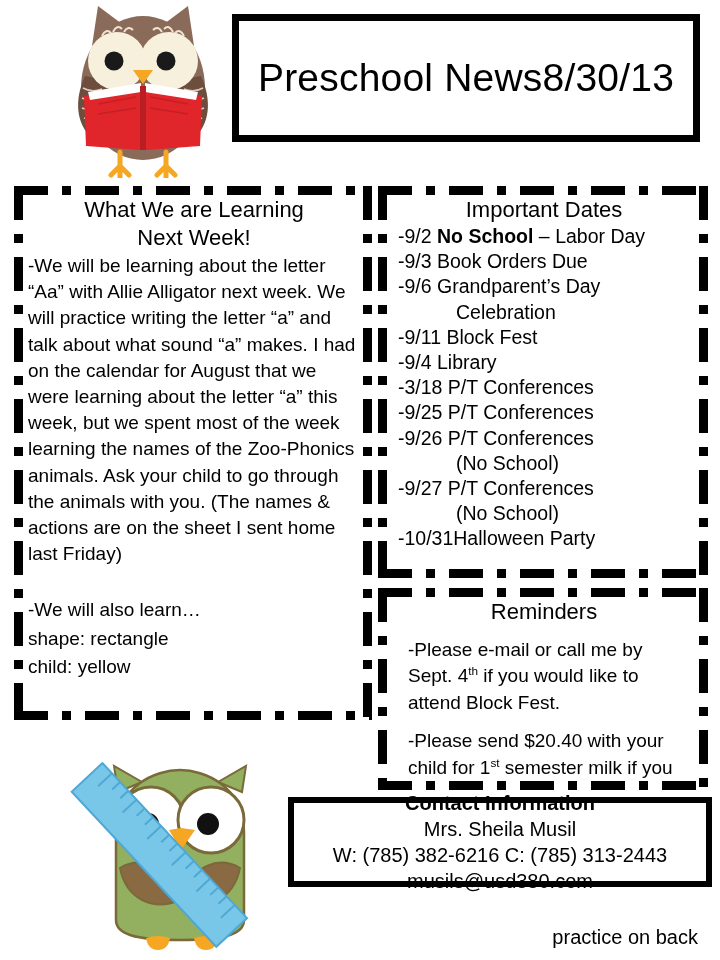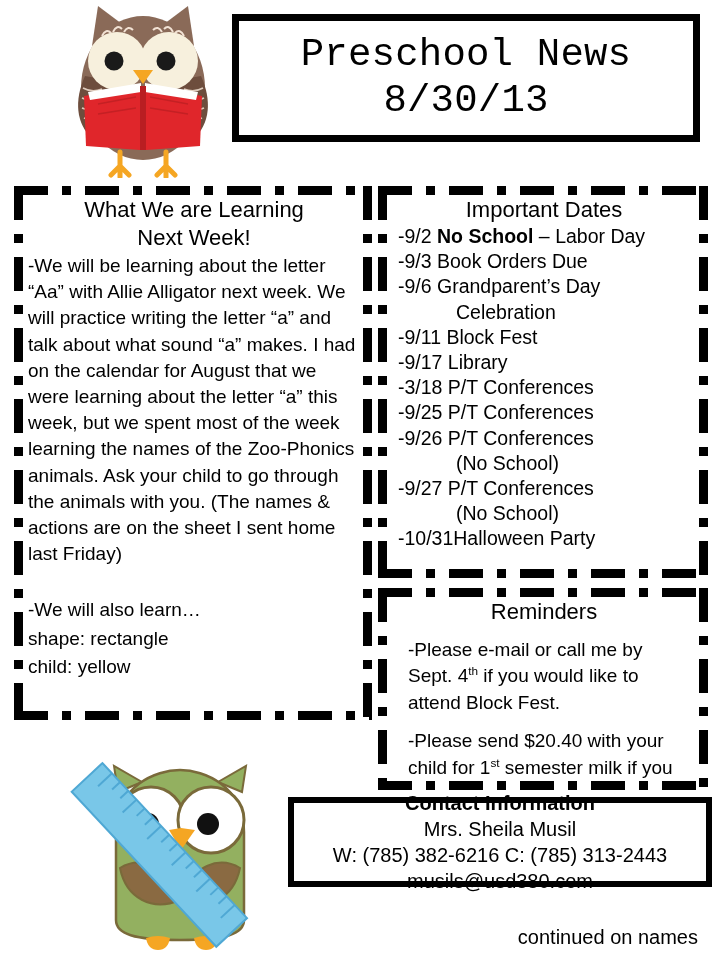--- a/index.html
+++ b/index.html
@@ -20,25 +20,24 @@
   #header-box {
     position: absolute;
     left: 232px;
     top: 14px;
     width: 468px;
     height: 128px;
     box-sizing: border-box;
     border: 7px solid #000000;
     background: #ffffff;
     display: flex;
-    flex-direction: column;
+    flex-direction: row;
     align-items: center;
     justify-content: center;
     z-index: 5;
-    font-family: Liberation Mono, monospace;
   }
   .header-line {
     font-size: 39px;
     line-height: 46px;
     letter-spacing: 0.2px;
     white-space: nowrap;
   }
 
   
   #owl-top {
@@ -288,21 +287,21 @@
   <span class="edge-l"></span>
   <span class="edge-r"></span>
   <div class="panel-inner">
     <div class="panel-title">Important Dates</div>
     <ul class="date-list" id="date-list">
         <li><span>-9/2 </span><span class="bold">No School</span><span> – Labor Day</span></li>
         <li>-9/3 Book Orders Due</li>
         <li>-9/6 Grandparent’s Day</li>
         <li class="indent">Celebration</li>
         <li>-9/11 Block Fest</li>
-        <li>-9/17 Library</li>
+        <li>-9/4 Library</li>
         <li>-3/18 P/T Conferences</li>
         <li>-9/25 P/T Conferences</li>
         <li>-9/26 P/T Conferences</li>
         <li class="indent">(No School)</li>
         <li>-9/27 P/T Conferences</li>
         <li class="indent">(No School)</li>
         <li>-10/31Halloween Party</li>
       </ul>
   </div>
 </div>
@@ -366,13 +365,13 @@
   </svg>
 </div>
 
 <div id="contact-box">
   <div class="contact-line heading">Contact Information</div>
   <div class="contact-line">Mrs. Sheila Musil</div>
   <div class="contact-line">W: (785) 382-6216 C: (785) 313-2443</div>
   <div class="contact-line">musils@usd380.com</div>
 </div>
 
-<div id="continued">continued on names</div>
+<div id="continued">practice on back</div>
 
 </body></html>

